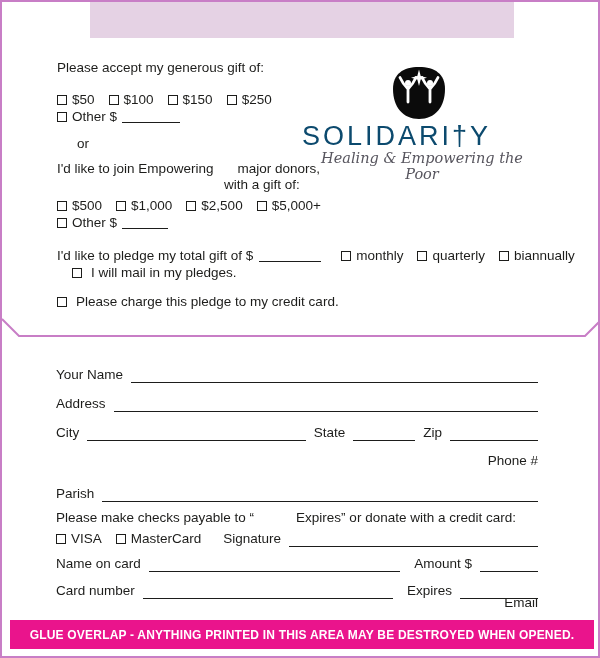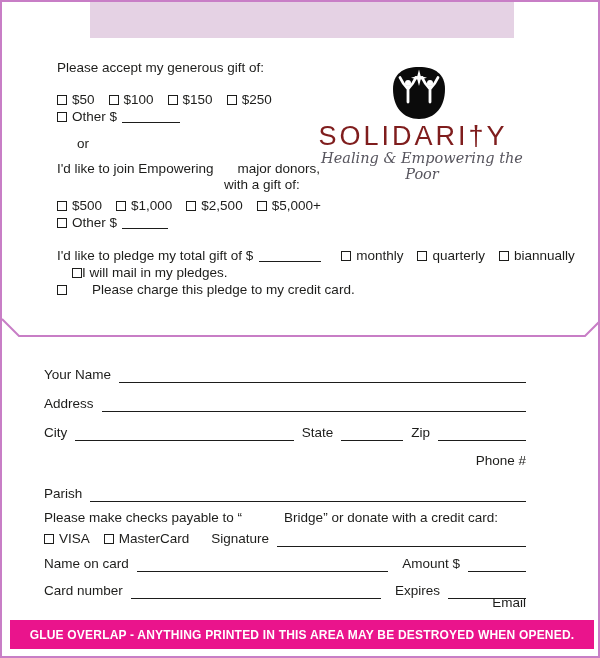--- a/index.html
+++ b/index.html
@@ -6,24 +6,24 @@
     --border:#c87ec6; --flap:#e5d2e4; --glue:#ea148c; --ink:#1d1d1b; --tagline:#57555e;
   }
   *{margin:0;padding:0;box-sizing:border-box;}
   body{background:#fff;font-family:"Liberation Sans",sans-serif;}
   .envelope{position:relative;width:600px;height:658px;background:#fff;border:2px solid var(--border);overflow:hidden;}
   .flap-strip{position:absolute;left:88px;top:0;width:424px;height:36px;background:var(--flap);}
   .row{position:absolute;display:flex;align-items:center;font-size:13.5px;color:var(--ink);white-space:nowrap;}
   .opt{display:inline-flex;align-items:center;gap:5px;}
   .cb{width:10px;height:10px;border:1.4px solid var(--ink);display:inline-block;flex:none;background:#fff;}
   .blank{display:inline-block;border-bottom:1px solid var(--ink);height:13px;flex:none;}
-  .frow{position:absolute;left:42px;width:482px;display:flex;align-items:flex-end;gap:8px;font-size:13.5px;color:var(--ink);white-space:nowrap;}
+  .frow{position:absolute;left:54px;width:482px;display:flex;align-items:flex-end;gap:8px;font-size:13.5px;color:var(--ink);white-space:nowrap;}
   .flabel{flex:none;padding-bottom:1px;}
   .fline{border-bottom:1px solid var(--ink);height:15px;flex:1;}
-  .brand{position:absolute;left:300px;top:119px;width:222px;text-align:center;font-size:27px;letter-spacing:3px;color:#7f1d1d;}
+  .brand{position:absolute;left:300px;top:119px;width:222px;text-align:left;font-size:27px;letter-spacing:3px;color:#0c4a6e;}
   .tagline{position:absolute;left:318px;top:148px;width:204px;text-align:center;font-family:"DejaVu Serif",serif;font-style:italic;font-size:14.5px;color:var(--tagline);}
   .glue-bar{position:absolute;left:8px;top:618px;width:584px;height:29px;background:var(--glue);display:flex;align-items:center;justify-content:center;color:#ffffff;font-weight:bold;font-size:12px;letter-spacing:.2px;white-space:nowrap;}
   .fold{position:absolute;left:0;top:312px;}
   .fold path{stroke:var(--border);stroke-width:2;fill:none;}
   .emblem{position:absolute;left:389px;top:64px;}
 </style>
 </head>
 <body>
 
 <div class="envelope">
@@ -108,26 +108,26 @@
     <span class="opt">
         <span class="cb"></span>
         <span>quarterly</span>
       </span>
     <span class="opt">
         <span class="cb"></span>
         <span>biannually</span>
       </span>
   </div>
 
-  <div class="row" style="left:55px;top:263px;padding-left:15px;">
+  <div class="row" style="left:55px;top:263px;gap:9px;padding-left:15px;">
     <span class="cb"></span>
     <span>I will mail in my pledges.</span>
   </div>
 
-  <div class="row" style="left:55px;top:280px;gap:25px;">
+  <div class="row" style="left:55px;top:292px;gap:9px;">
     <span class="cb"></span>
     <span>Please charge this pledge to my credit card.</span>
   </div>
 
   <svg class="emblem" width="56" height="54" viewBox="0 0 56 54">
     <path d="M28 1 C44 1 54 8 54 23 C54 41 44 53 28 53 C12 53 2 41 2 23 C2 8 12 1 28 1 Z" fill="#0b0b0b"></path>
     <path d="M28 3.5 L29.7 10 L36 11.7 L29.7 13.4 L28 20 L26.3 13.4 L20 11.7 L26.3 10 Z" fill="#ffffff"></path>
     <circle cx="17" cy="17" r="3" fill="#ffffff"></circle>
     <path d="M17 21 L17 36 M17 23 C13.5 19.5 11 16 9 11.5 M17 23 C20.5 19.5 23 16 25 11.5" stroke="#ffffff" stroke-width="2.8" fill="none" stroke-linecap="round"></path>
     <circle cx="39" cy="17" r="3" fill="#ffffff"></circle>
@@ -167,21 +167,21 @@
   </div>
 
   <div class="frow" style="top:484px;">
     <span class="flabel">Parish</span>
     <span class="fline"></span>
   </div>
 
   <div class="frow" style="top:508px;align-items:center;">
     <span>Please make checks payable to “</span>
     <span style="width:26px;flex:none;"></span>
-    <span>Bridge” or donate with a credit card:</span>
+    <span>Expires” or donate with a credit card:</span>
   </div>
 
   <div class="frow" style="top:529px;">
     <span class="opt" style="padding-bottom:1px;">
         <span class="cb"></span>
         <span>VISA</span>
       </span>
     <span class="opt" style="padding-bottom:1px;margin-left:6px;">
         <span class="cb"></span>
         <span>MasterCard</span>

